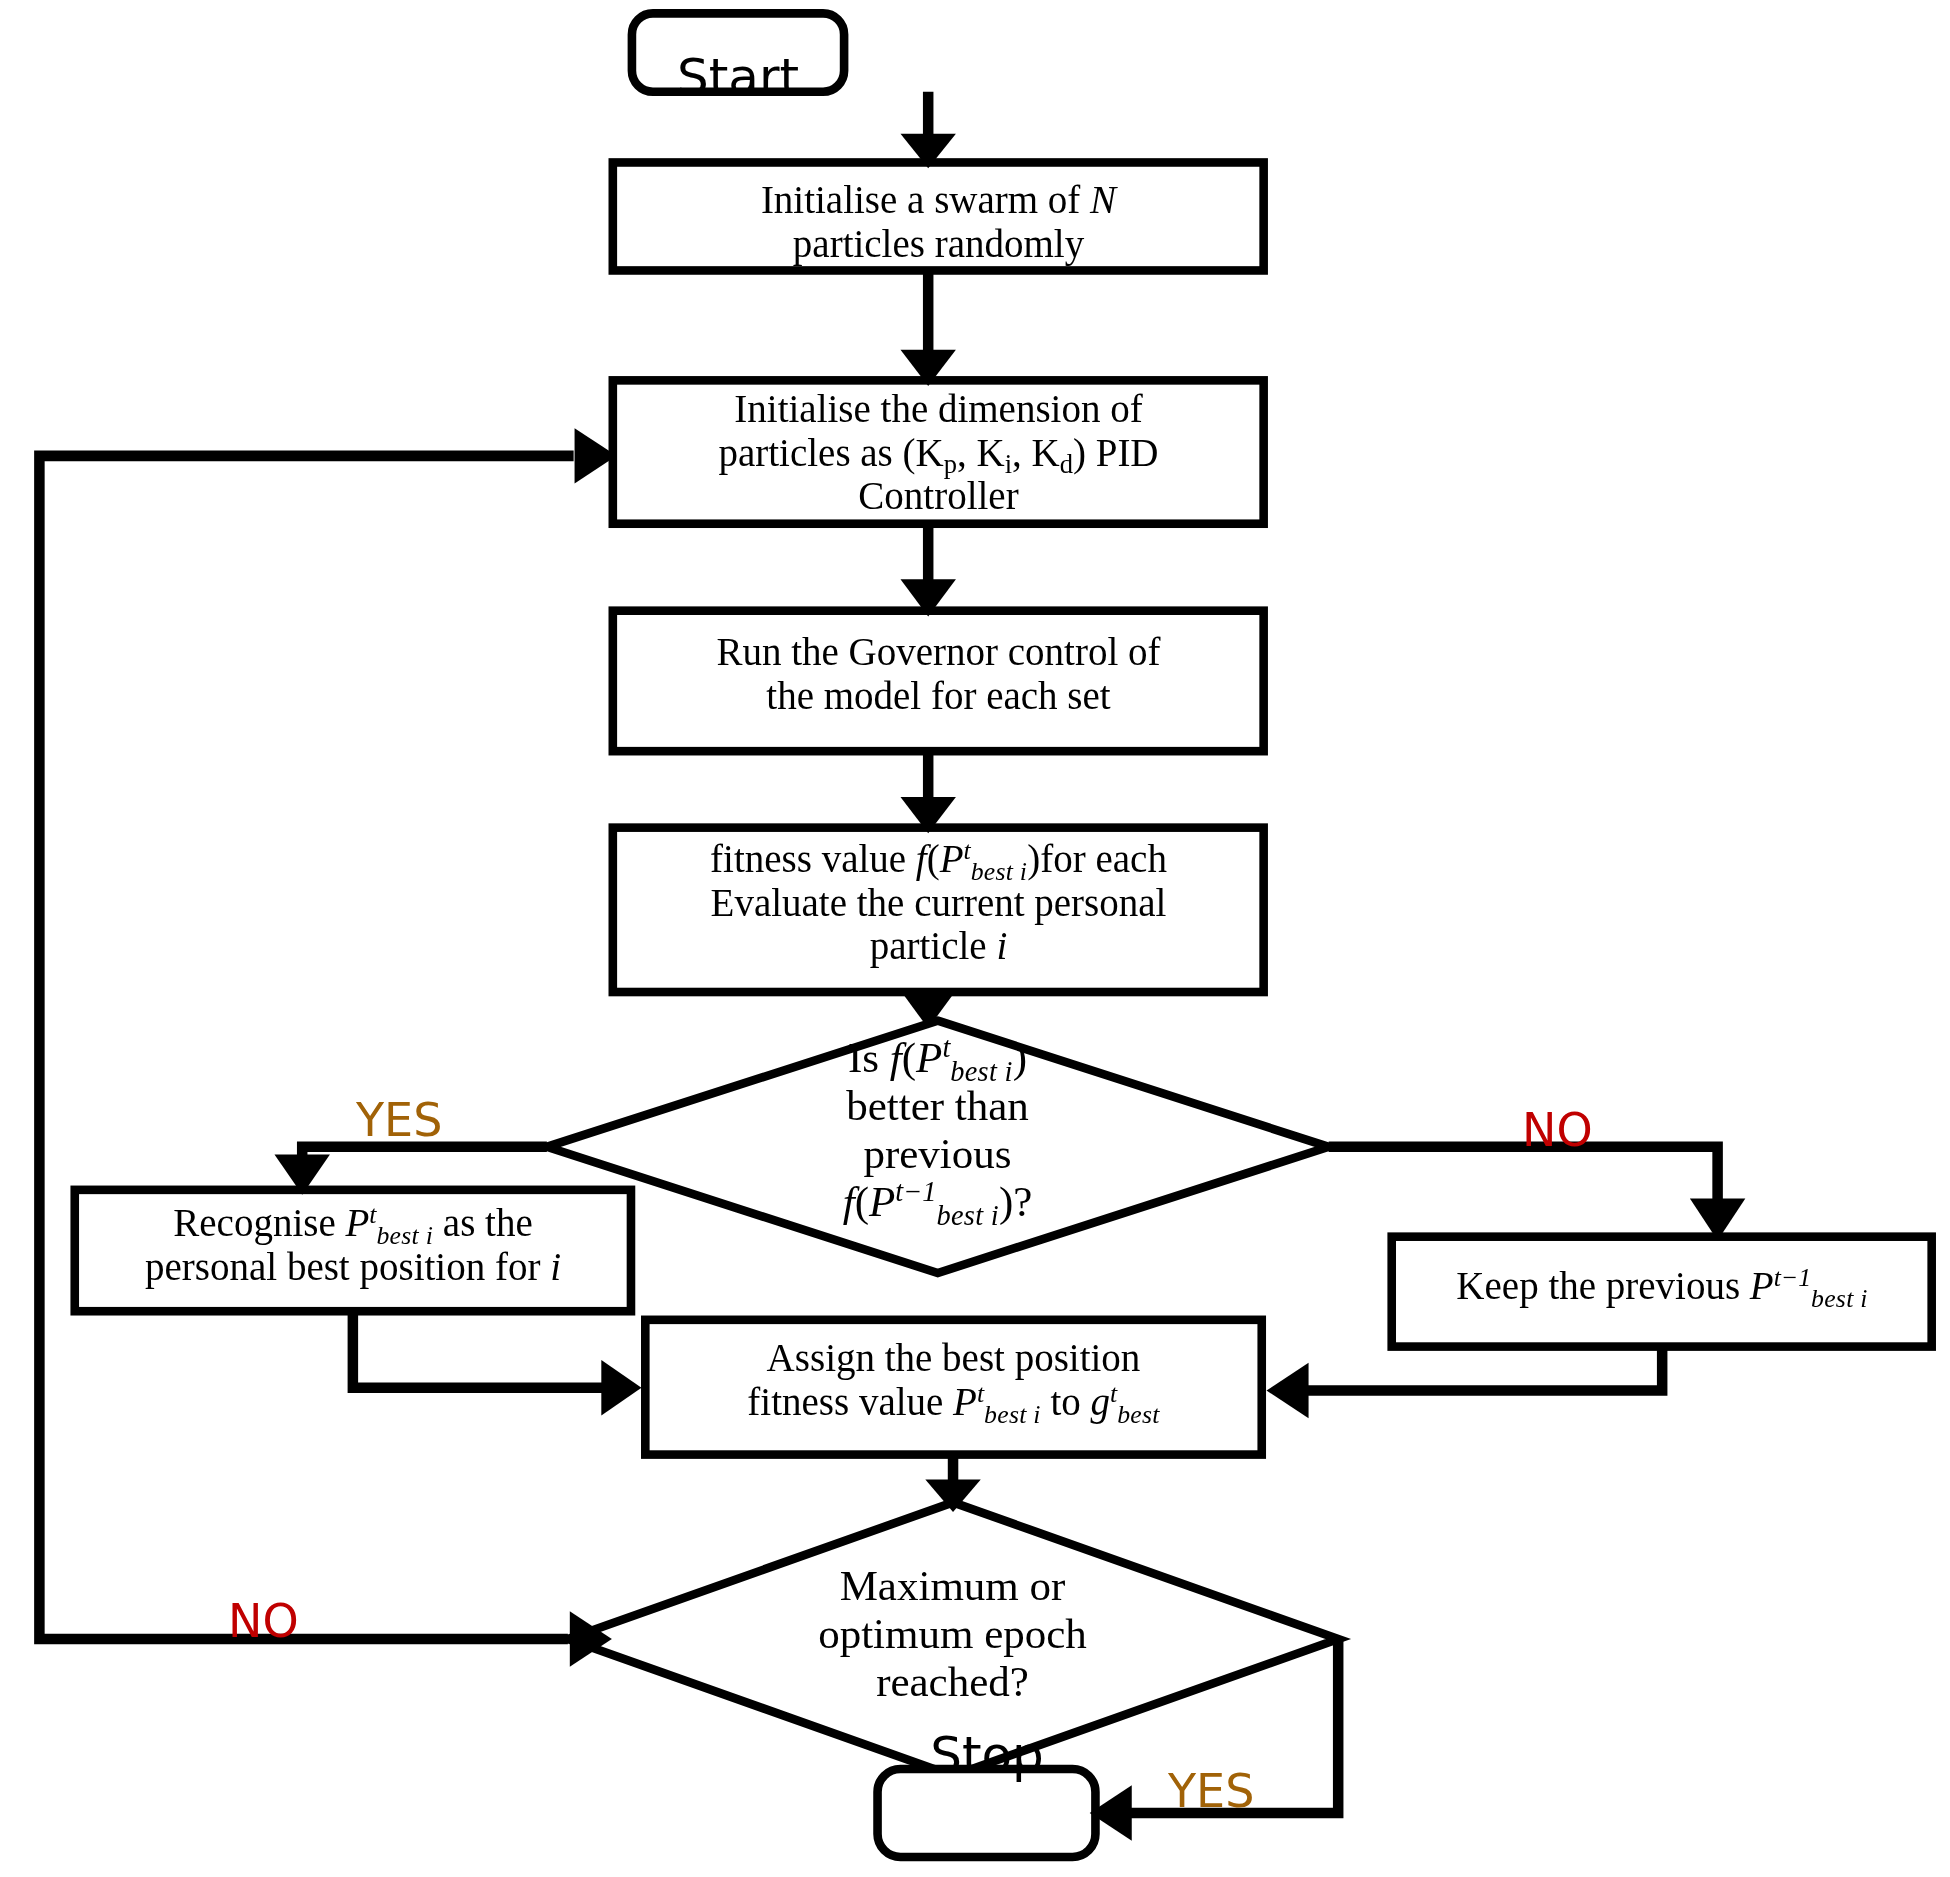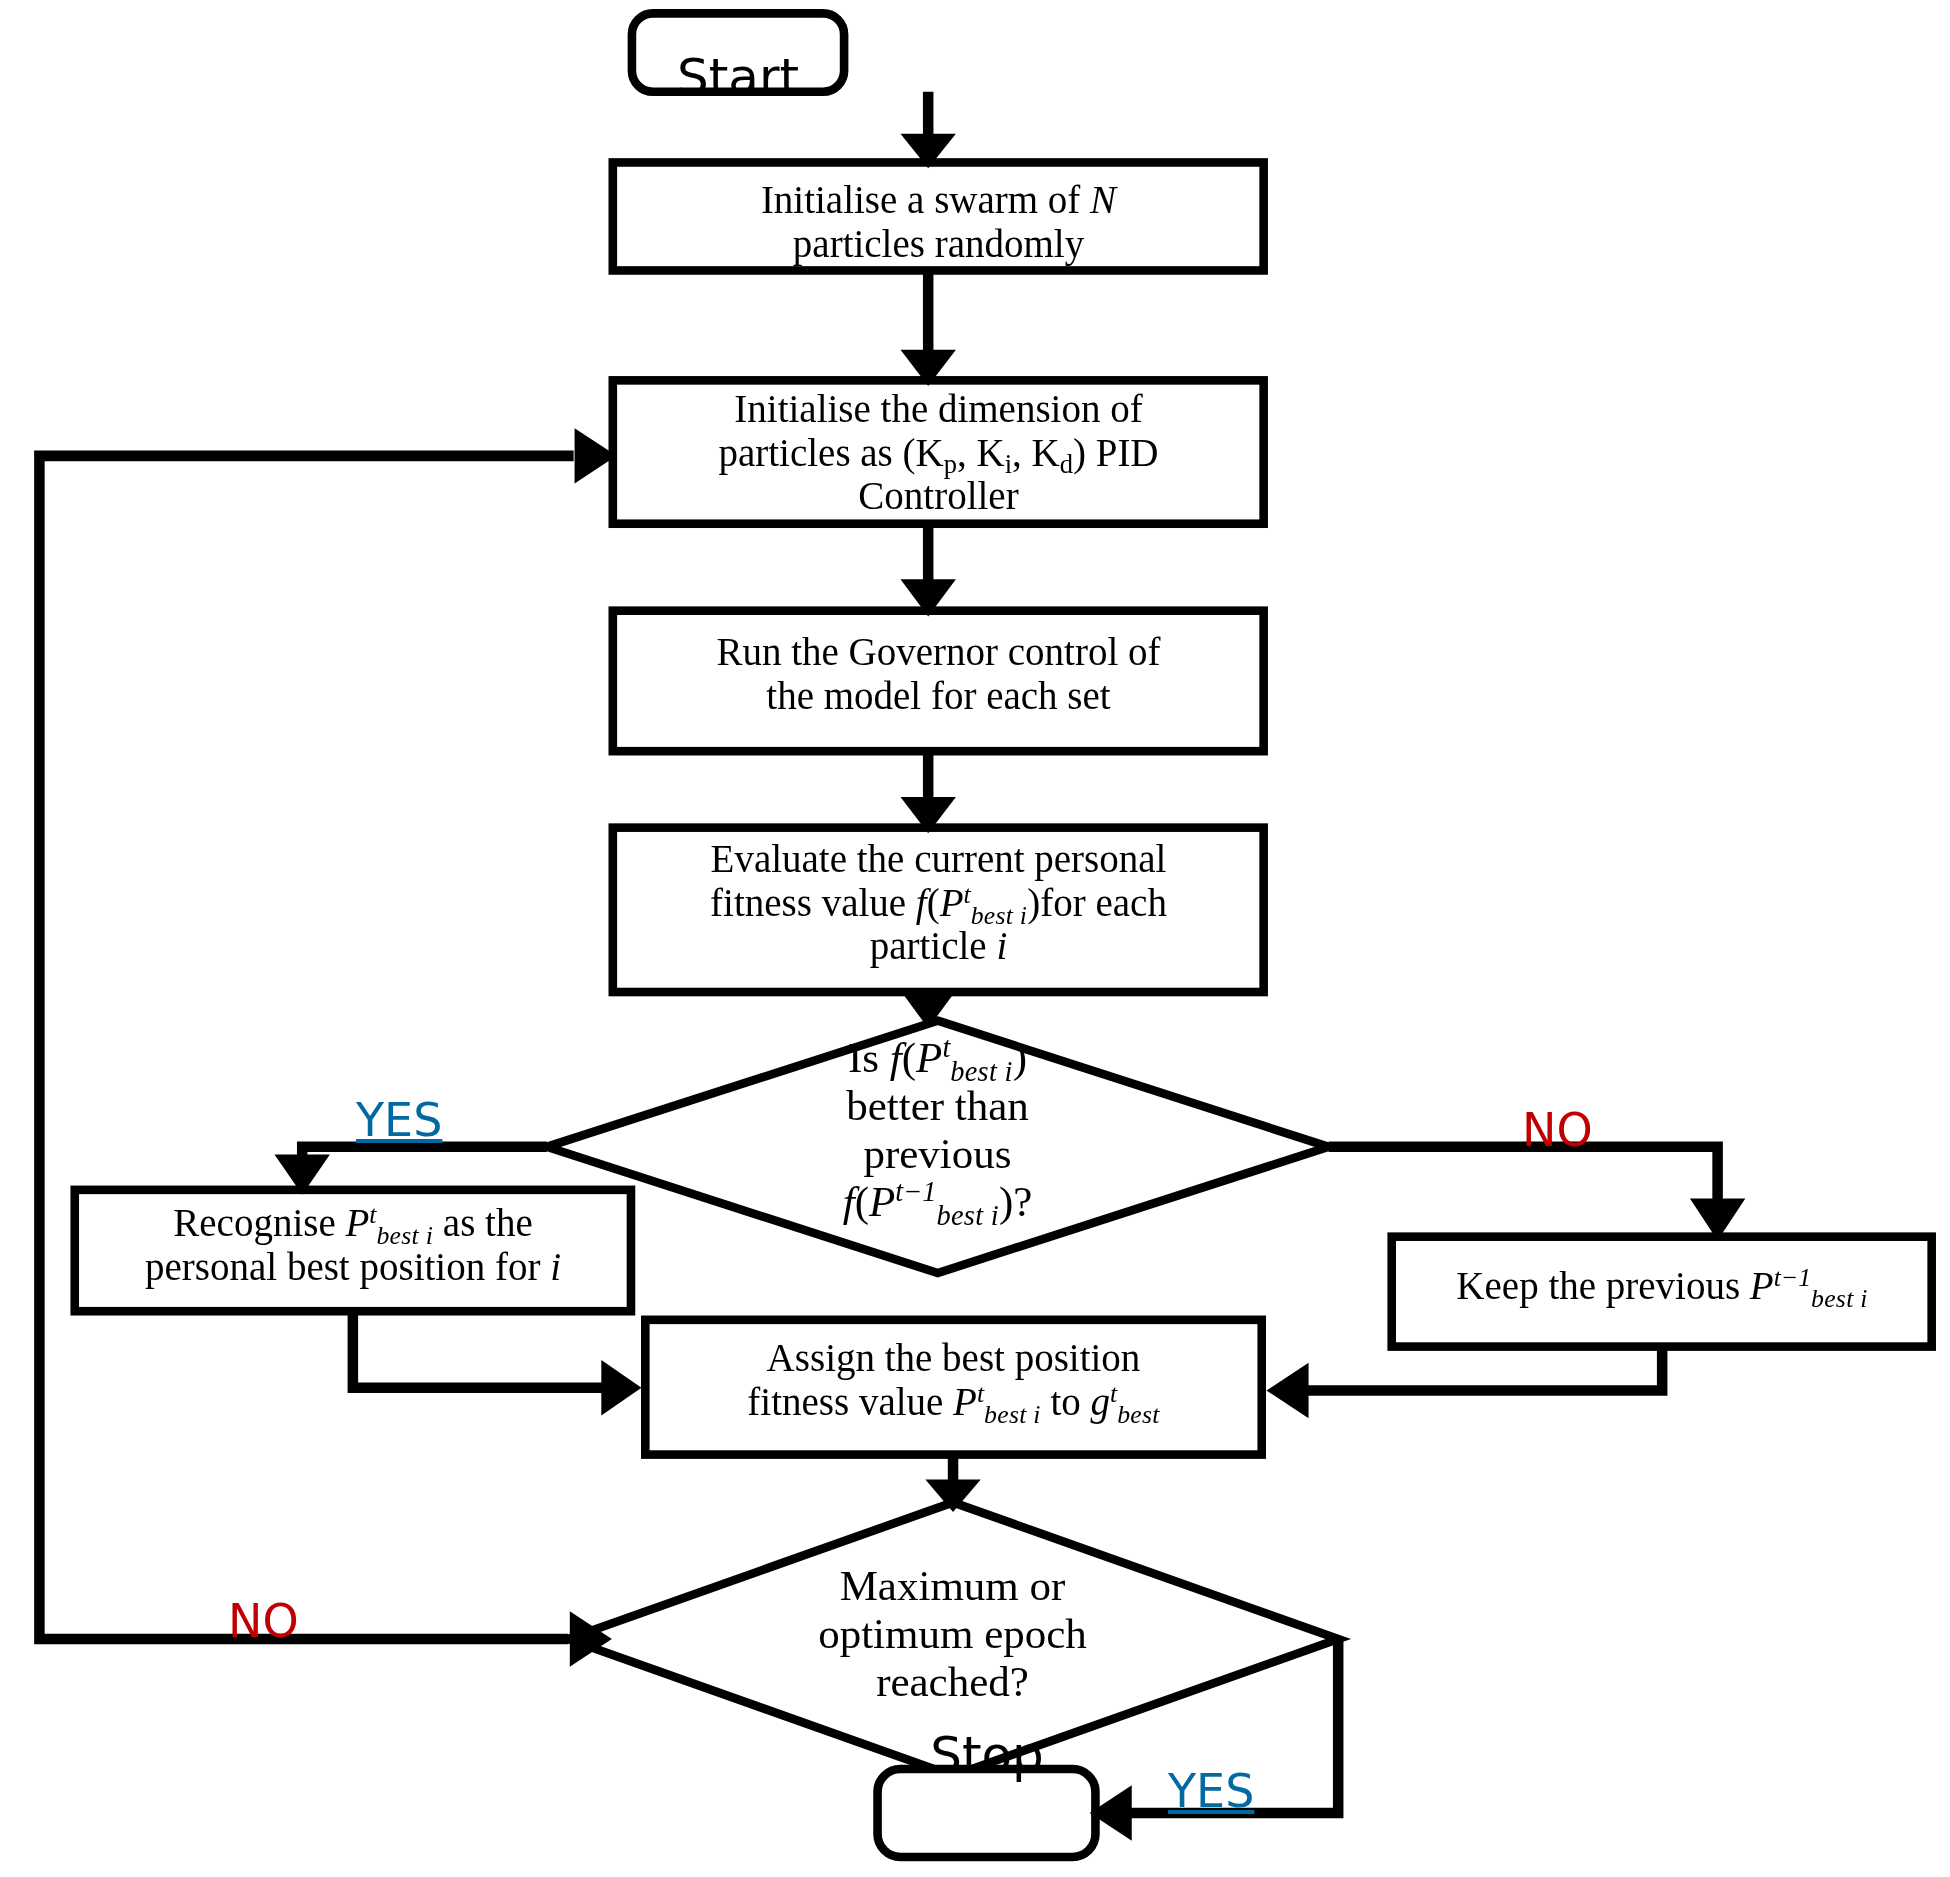--- a/index.html
+++ b/index.html
@@ -54,21 +54,21 @@
   }
   .proc-text { font-size: 39px; }
   .dec-text  { font-size: 43px; }
   .small-label {
     position: absolute;
     font-family: "DejaVu Sans", "Liberation Sans", sans-serif;
     font-size: 46px;
     font-weight: 400;
     white-space: nowrap;
   }
-  .yes-label { color: #0369a1; text-decoration: underline; }
+  .yes-label { color: #a16207; }
   .no-label  { color: #c00000; margin-top: 10px; }
 
   
   .mi { font-style: italic; font-family: "Liberation Serif","DejaVu Serif",serif; }
   .mfn { font-style: italic; }
   sub.msub {
     font-style: italic;
     font-size: 0.66em;
     vertical-align: -0.32em;
     line-height: 0;
@@ -191,22 +191,22 @@
     <span class="nowrapline"><span>particles as (K</span><span class="ksub">p</span><span>, K</span><span class="ksub">i</span><span>, K</span><span class="ksub">d</span><span>) PID</span></span>
     <span class="nowrapline">Controller</span>
   </div>
 
   <div class="node-text proc-text" style="left:613px; top:630px; width:651px;">
     <span class="nowrapline">Run the Governor control of</span>
     <span class="nowrapline">the model for each set</span>
   </div>
 
   <div class="node-text proc-text" style="left:613px; top:837px; width:651px;">
+    <span class="nowrapline"><span>fitness value </span><span class="mfn">f</span><span>(</span><span class="mi">P</span><sup class="msup">t</sup><sub class="msub">best i</sub><span>)</span><span>for each</span></span>
     <span class="nowrapline">Evaluate the current personal</span>
-    <span class="nowrapline"><span>fitness value </span><span class="mfn">f</span><span>(</span><span class="mi">P</span><sup class="msup">t</sup><sub class="msub">best i</sub><span>)</span><span>for each</span></span>
     <span class="nowrapline"><span>particle </span><span class="mi">i</span></span>
   </div>
 
   <div class="node-text dec-text" style="left:670px; top:1034px; width:535px;">
     <span class="nowrapline"><span>Is </span><span class="mfn">f</span><span>(</span><span class="mi">P</span><sup class="msup">t</sup><sub class="msub">best i</sub><span>)</span></span>
     <span class="nowrapline">better than</span>
     <span class="nowrapline">previous</span>
     <span class="nowrapline"><span class="mfn">f</span><span>(</span><span class="mi">P</span><sup class="msup">t−1</sup><sub class="msub">best i</sub><span>)?</span></span>
   </div>
 

